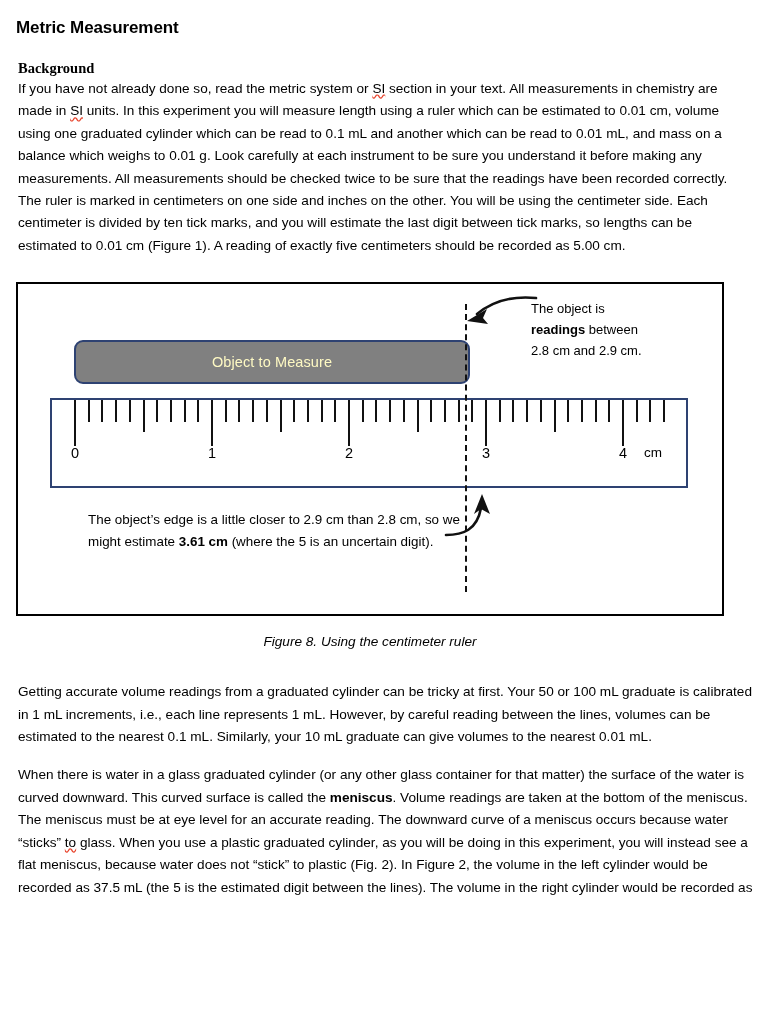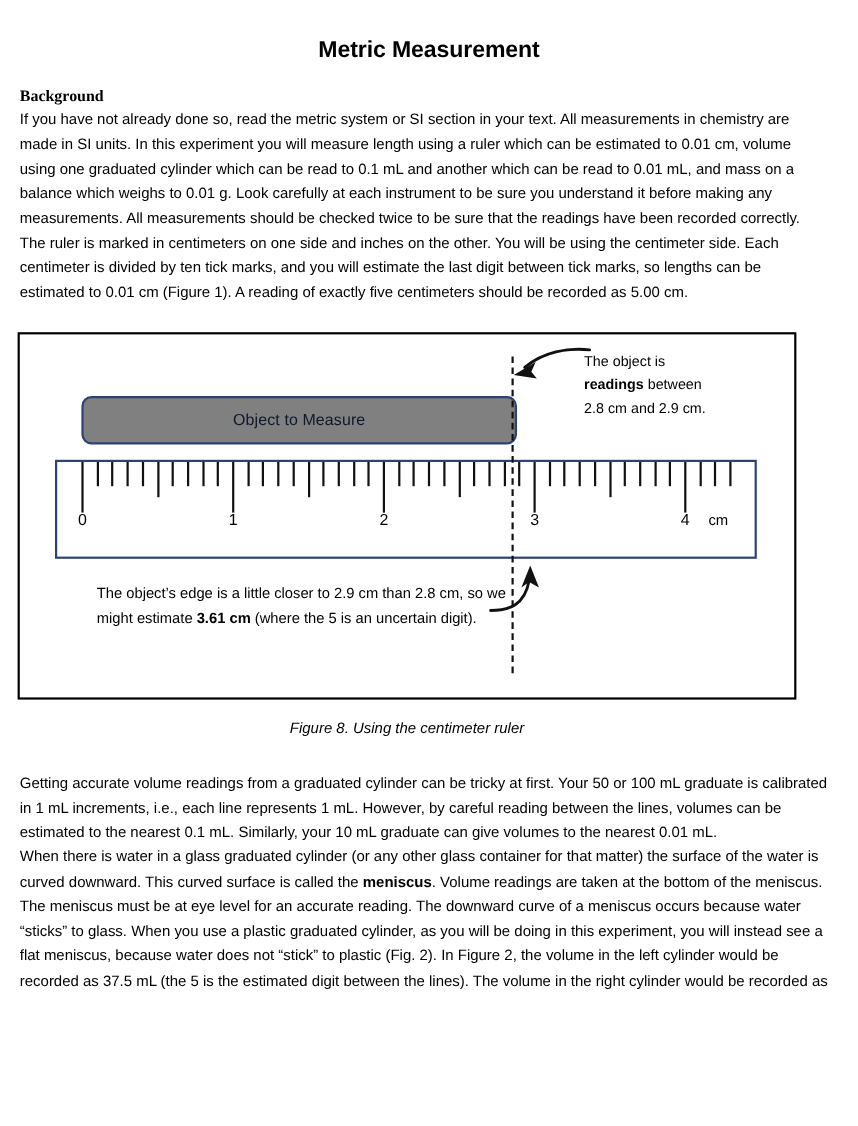--- a/index.html
+++ b/index.html
@@ -18,46 +18,46 @@
   .page {
     position: relative;
     width: 780px;
     height: 1024px;
     box-sizing: border-box;
     padding: 0 16px;
   }
 
   
   .doc-title {
-    text-align: center;
-    font-size: 21px;
+    font-size: 17px;
     font-weight: bold;
     letter-spacing: -0.1px;
-    margin: 34px 0 0 0;
+    margin: 18px 0 0 0;
     padding: 0;
   }
 
   
   .section-heading {
     font-size: 14.5px;
     font-weight: bold;
     margin: 22px 0 1px 2px;
     font-family: Liberation Serif, serif;
   }
   p.body {
     font-size: 13.6px;
     line-height: 22.4px;
     margin: 0 0 0 2px;
     padding: 0;
     text-align: left;
     width: 736px;
   }
-  p.body.spaced { }
+  p.body.spaced { margin-top: 16px; }
   .sp {
     
+    text-decoration: underline;
     text-decoration-color: #e8432b;
     text-decoration-style: wavy;
     text-decoration-skip-ink: none;
     text-underline-offset: 1px;
   }
 
   
   .figure-wrap {
     margin-top: 25px;
     position: relative;
@@ -81,21 +81,21 @@
     height: 44px;
     background: #808080;
     border: 2px solid #2e4272;
     border-radius: 9px;
     box-sizing: border-box;
     display: flex;
     align-items: center;
     justify-content: center;
   }
   .object-bar-label {
-    color: #0f172a;
+    color: #fef9c3;
     font-size: 14.5px;
     letter-spacing: 0.1px;
   }
 
   
   .ruler {
     position: absolute;
     left: 32px;
     top: 114px;
     width: 638px;

